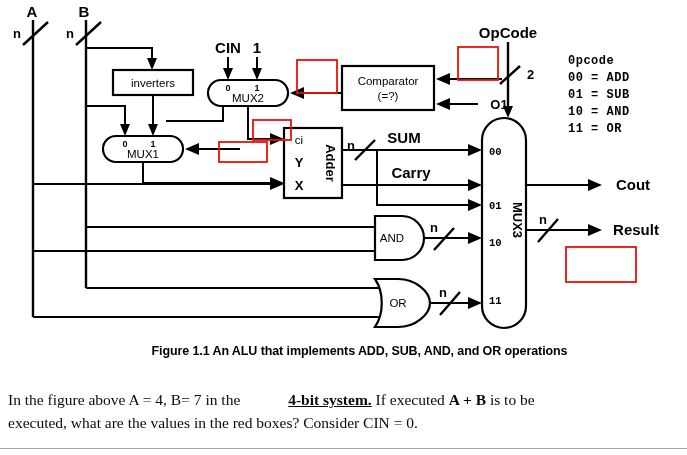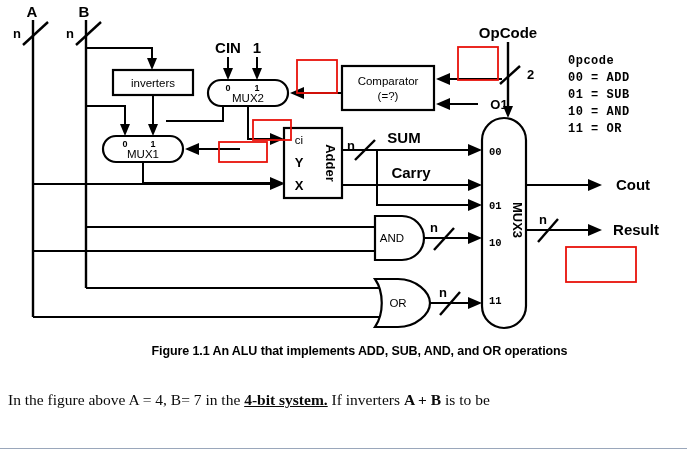--- a/index.html
+++ b/index.html
@@ -38,21 +38,21 @@
     position: absolute;
     left: 8px;
     top: 388px;
     width: 660px;
     font-family: "Liberation Serif", serif;
     font-size: 15.5px;
     line-height: 23px;
     color: #0a0a0a;
   }
   .qtext b { font-weight: bold; }
-  .qtext u { text-decoration: underline; }
+  .qtext u { text-decoration: underline; margin-left: 44px; }
   .qline { display: block; white-space: nowrap; }
   .divider {
     position: absolute;
     left: 0;
     top: 448px;
     width: 687px;
     height: 1px;
     background: #9aa7bb;
   }
   
@@ -257,16 +257,17 @@
     <rect class="redbox" x="219" y="142" width="48" height="20"></rect>
     <rect class="redbox" x="566" y="247" width="70" height="35"></rect>
   </g>
 
 </svg>
 </div>
 
 <div class="cap">Figure 1.1 An ALU that implements ADD, SUB, AND, and OR operations</div>
 
 <div class="qtext">
-  <span class="qline"><span>In the figure above A = 4, B= 7 in the </span><b><u>4-bit system.</u></b><span> If inverters </span><b>A + B</b><span> is to be</span></span>
+  <span class="qline"><span>In the figure above A = 4, B= 7 in the </span><b><u>4-bit system.</u></b><span> If executed </span><b>A + B</b><span> is to be</span></span>
+  <span class="qline">executed, what are the values in the red boxes? Consider CIN = 0.</span>
 </div>
 
 <div class="divider"></div>
 
 </body></html>

